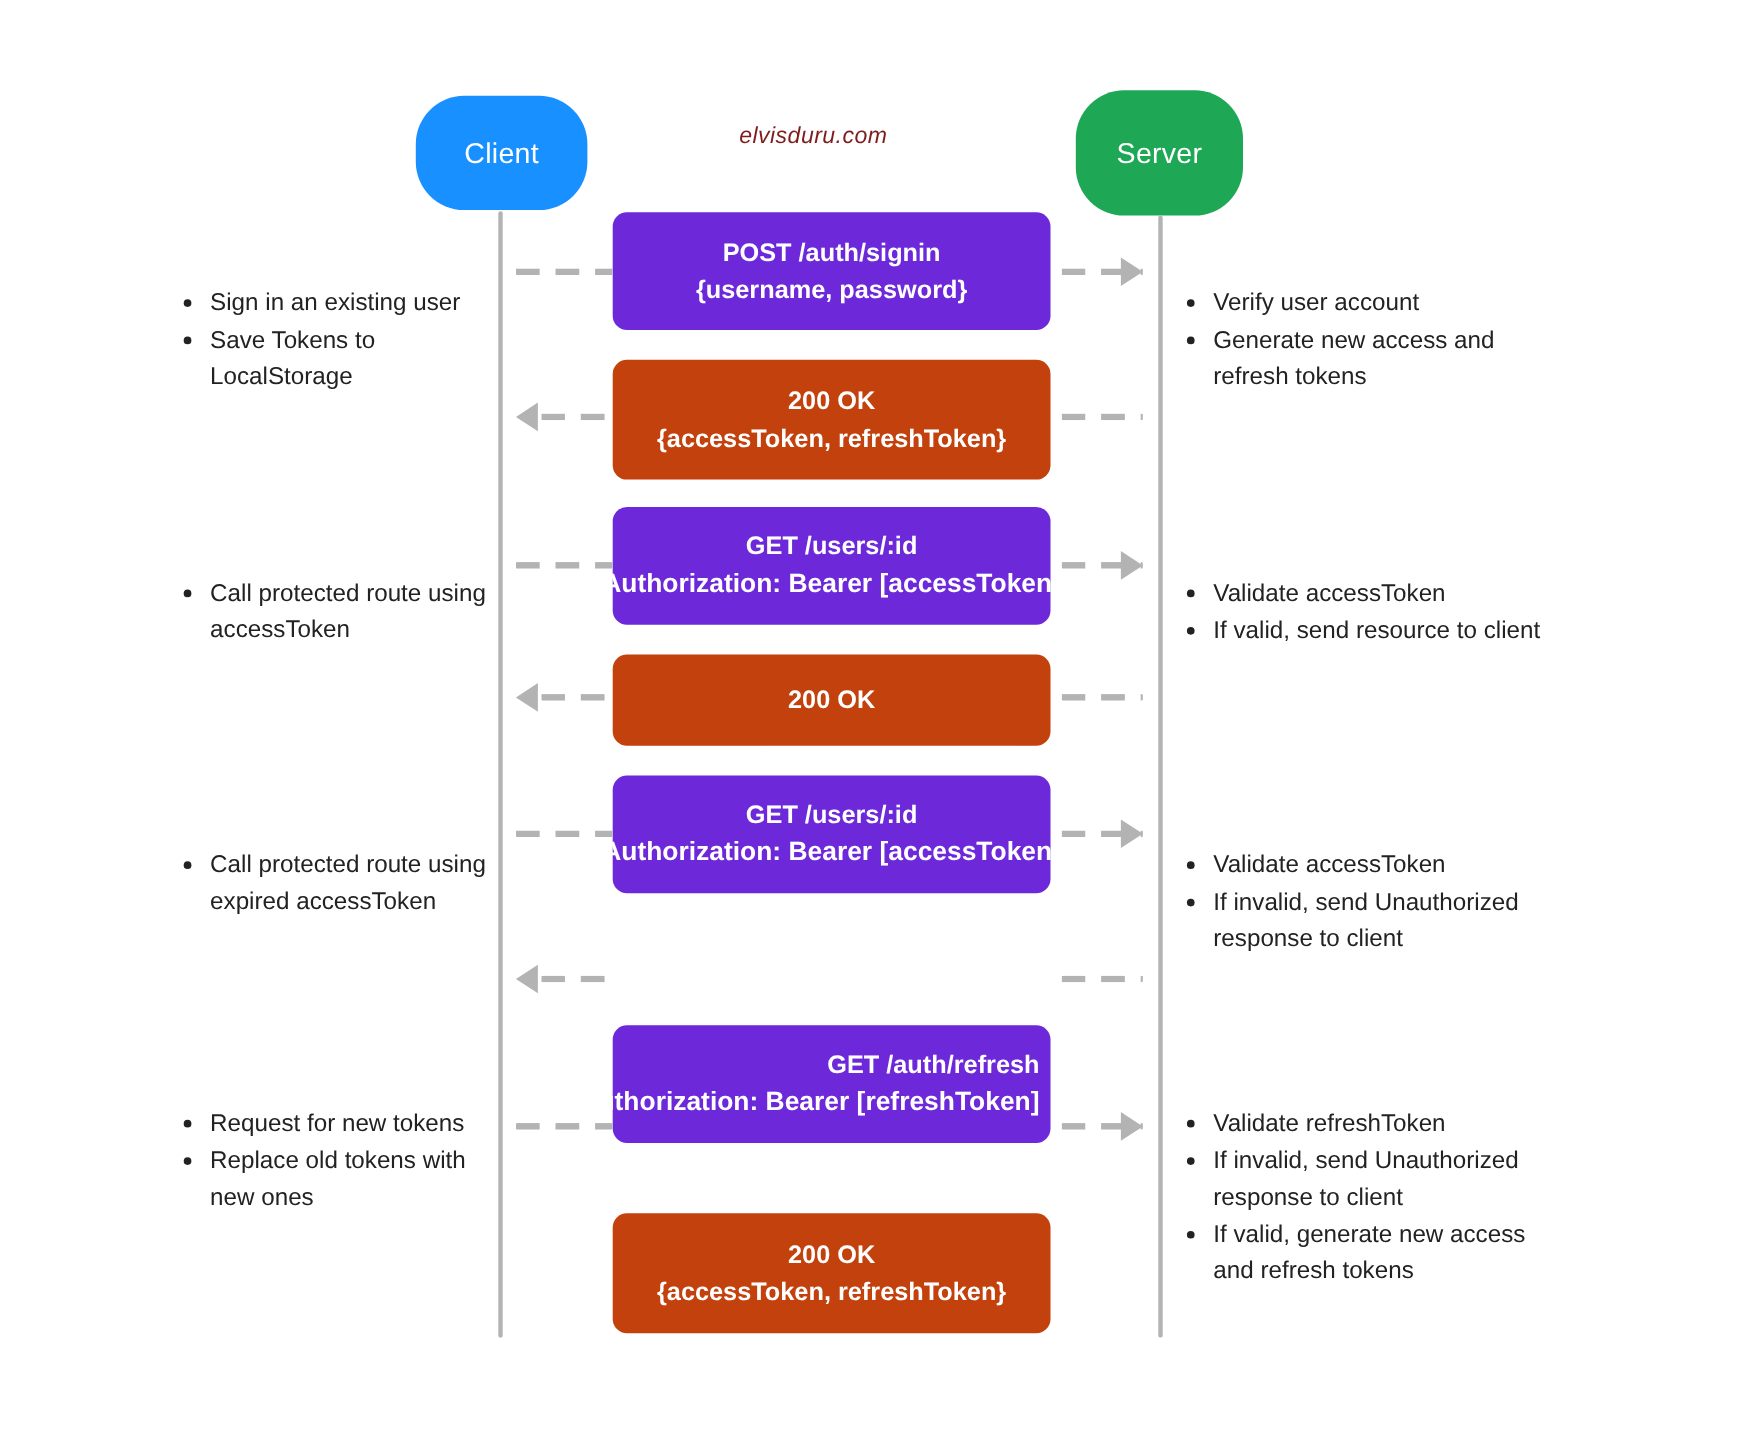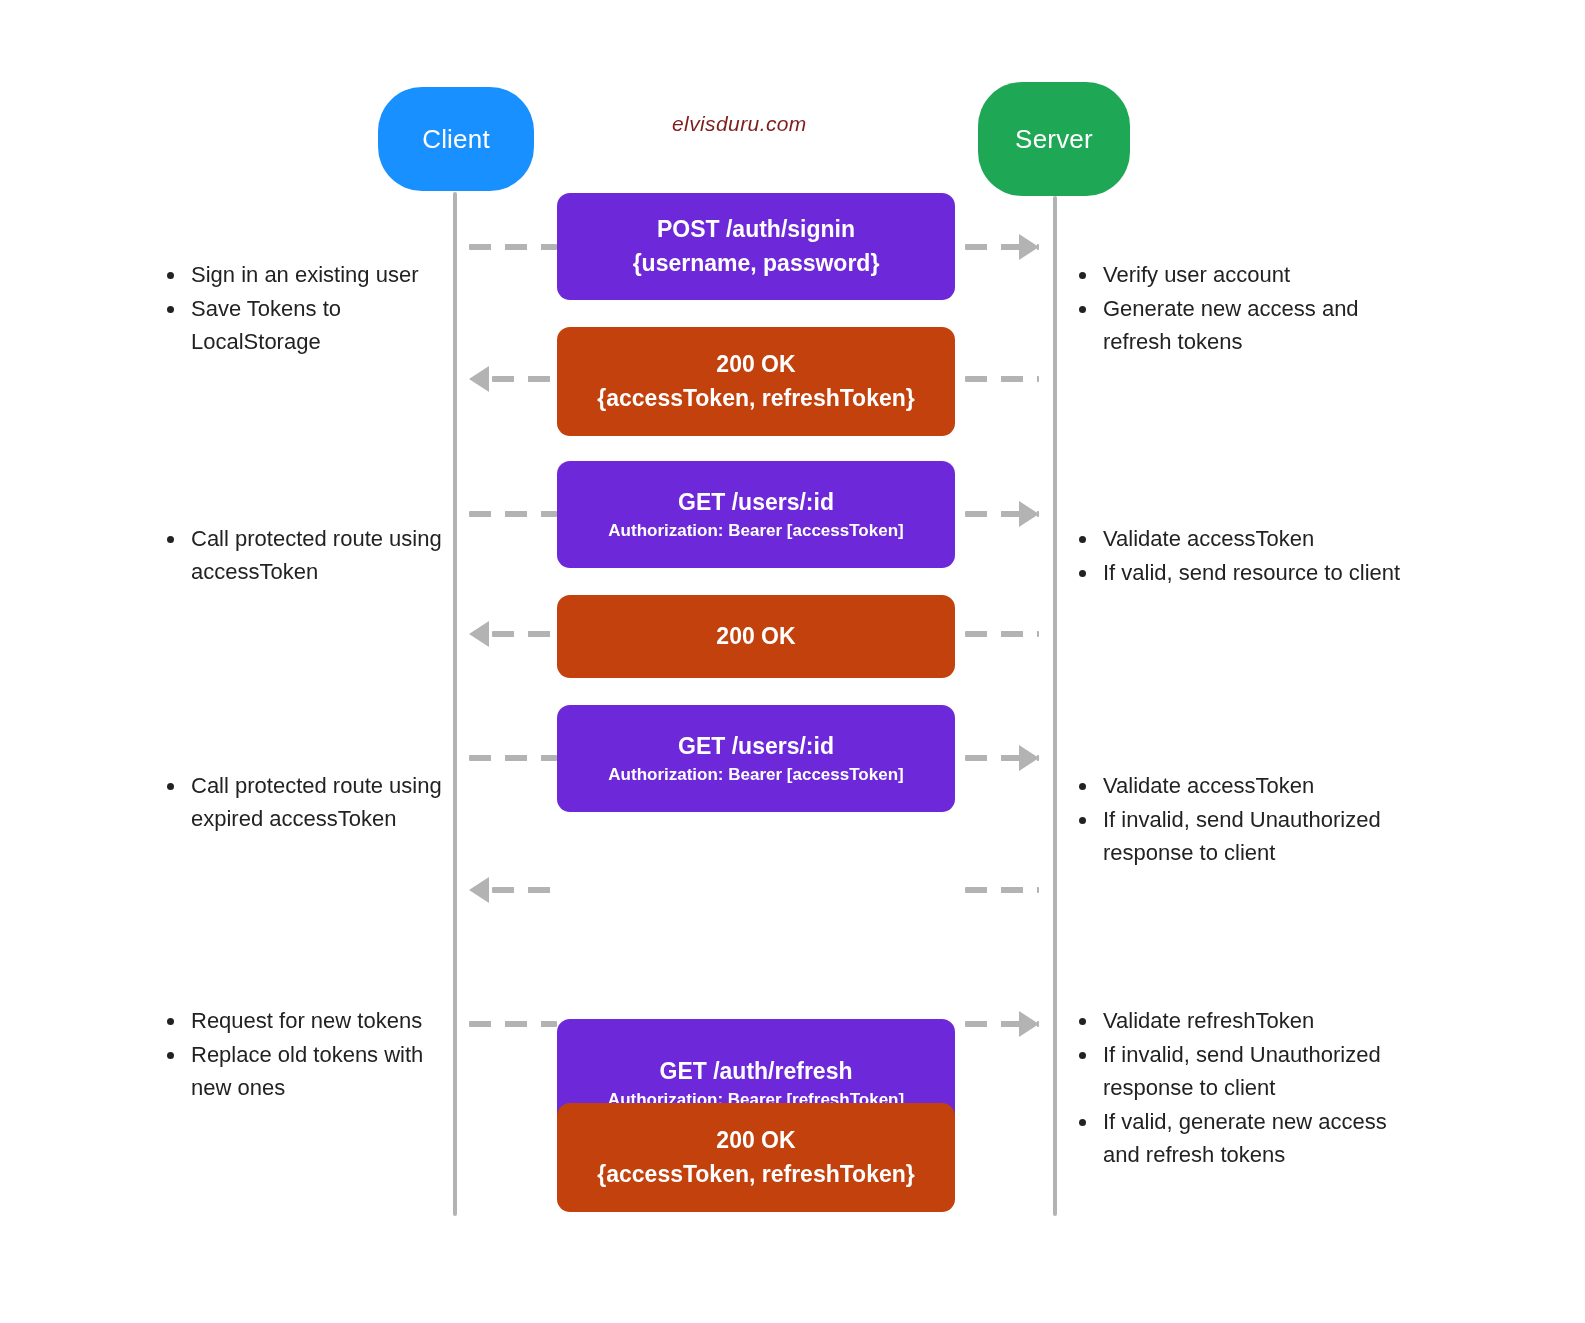--- a/index.html
+++ b/index.html
@@ -85,21 +85,21 @@
   }
   .msg.request  { background: #6d28d9; }
   .msg.response { background: #c2410c; }
   .msg .line1 {
     font-size: 23px;
     font-weight: bold;
     line-height: 1.45;
     white-space: nowrap;
   }
   .msg .line2 {
-    font-size: 17px;
+    font-size: 24px;
     font-weight: bold;
     line-height: 1.45;
     white-space: nowrap;
   }
   .msg .line2.big {
     font-size: 23px;
   }
 
   
   .conn {
@@ -206,21 +206,21 @@
     <div class="line2">Authorization: Bearer [accessToken]</div>
   </div>
   <div class="conn left" style="top:755px;"></div>
   <div class="conn right" style="top:755px;"></div>
   <div class="arrowhead right" style="left:1019px;top:745px;"></div>
 
   <div class="conn left to-client" style="top:887px;"></div>
   <div class="conn right" style="top:887px;"></div>
   <div class="arrowhead left" style="left:469px;top:877px;"></div>
 
-  <div class="msg request" style="top:1019px;height:130px;">
+  <div class="msg request" style="top:932px;height:107px;align-items:flex-end;">
     <div class="line1">GET /auth/refresh</div>
     <div class="line2">Authorization: Bearer [refreshToken]</div>
   </div>
   <div class="conn left" style="top:1021px;"></div>
   <div class="conn right" style="top:1021px;"></div>
   <div class="arrowhead right" style="left:1019px;top:1011px;"></div>
 
   <div class="msg response" style="top:1103px;height:109px;">
     <div class="line1">200 OK</div>
     <div class="line2 big">{accessToken, refreshToken}</div>

